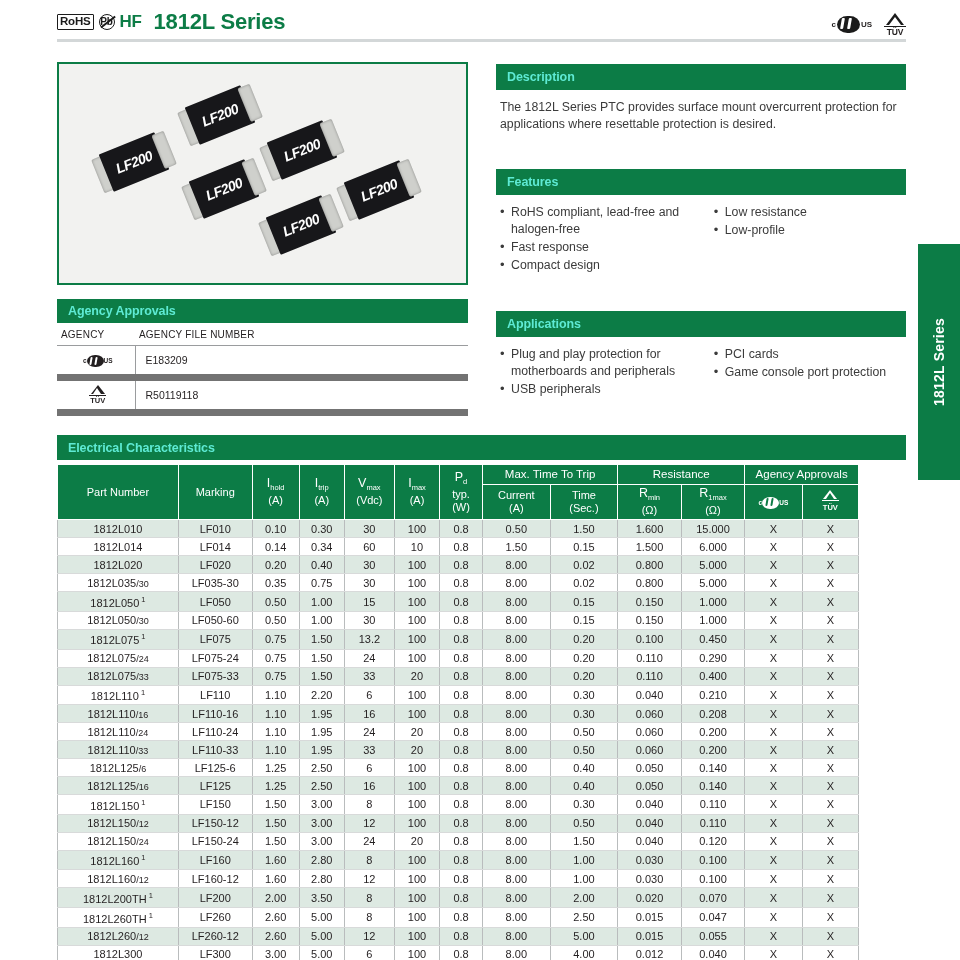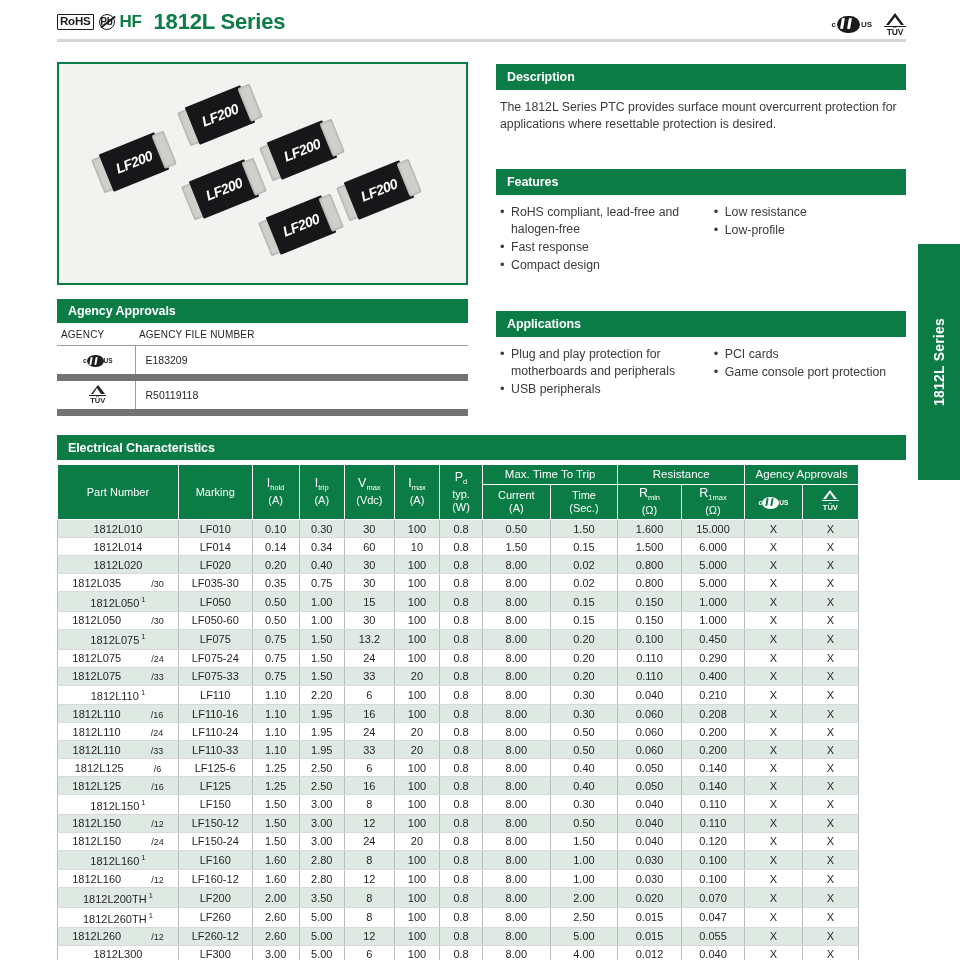--- a/index.html
+++ b/index.html
@@ -106,21 +106,21 @@
   .chip .pad-r { right: 0px; }
   .chip .mark {
     position: absolute; left: 9px; top: 0; width: 60px; height: 40px;
     color: #ffffff; font-size: 14px; font-weight: bold; font-style: italic;
     display: flex; align-items: center; justify-content: center;
     letter-spacing: -0.5px;
   }
 
   
   .bar {
-    background: #0c7c46; color: #ffffff;
+    background: #0c7c46; color: #5eead4;
     font-size: 12.5px; font-weight: bold;
     display: flex; align-items: center; padding-left: 11px;
     letter-spacing: -0.1px;
   }
 
   
   .agency-sec { position: absolute; left: 57px; top: 299px; width: 411px; }
   .agency-bar { height: 24px; }
   .agency-tbl { width: 100%; border-collapse: collapse; font-size: 10.5px; }
   .agency-tbl th {
@@ -178,21 +178,21 @@
     border-left: 1px solid #b9bcbd; border-right: 1px solid #b9bcbd;
     border-bottom: 1px solid #d8dada;
     text-align: center; font-size: 11px; padding: 2.5px 1px;
     color: #231f20; height: 18px;
   }
   .ec-tbl tbody tr.alt td { background: #dde9e2; }
   .ec-tbl tbody tr:last-child td { border-bottom: 1.5px solid #9a9c9e; }
   .ec-tbl tbody tr:first-child td { border-top: 1.5px solid #9a9c9e; }
   .sub { font-size: 7.5px; vertical-align: sub; }
   .sup1 { font-size: 7.5px; vertical-align: super; }
-  .frac { font-size: 9px; padding-left: 30px; }
+  .frac { font-size: 9px; }
   .hdr-var { font-size: 12.5px; }
 
   .ul-mini { display: inline-flex; align-items: center; }
   .ul-mini .g {
     width: 17px; height: 12px; background: #ffffff;
     border-radius: 8px 8px 8px 8px / 6px 6px 6px 6px; position: relative;
   }
   .ul-mini .g::before { content:""; position:absolute; left:3.3px; top:1.8px; width:2.2px; height:8px; background:#0c7c46; border-radius:1px; transform: skewX(-10deg); }
   .ul-mini .g::after  { content:""; position:absolute; left:8.4px; top:1.8px; width:2.2px; height:8px; background:#0c7c46; border-radius:1px; transform: skewX(-10deg); }
   .ul-mini .c, .ul-mini .u { font-size: 6.5px; font-weight: bold; }

